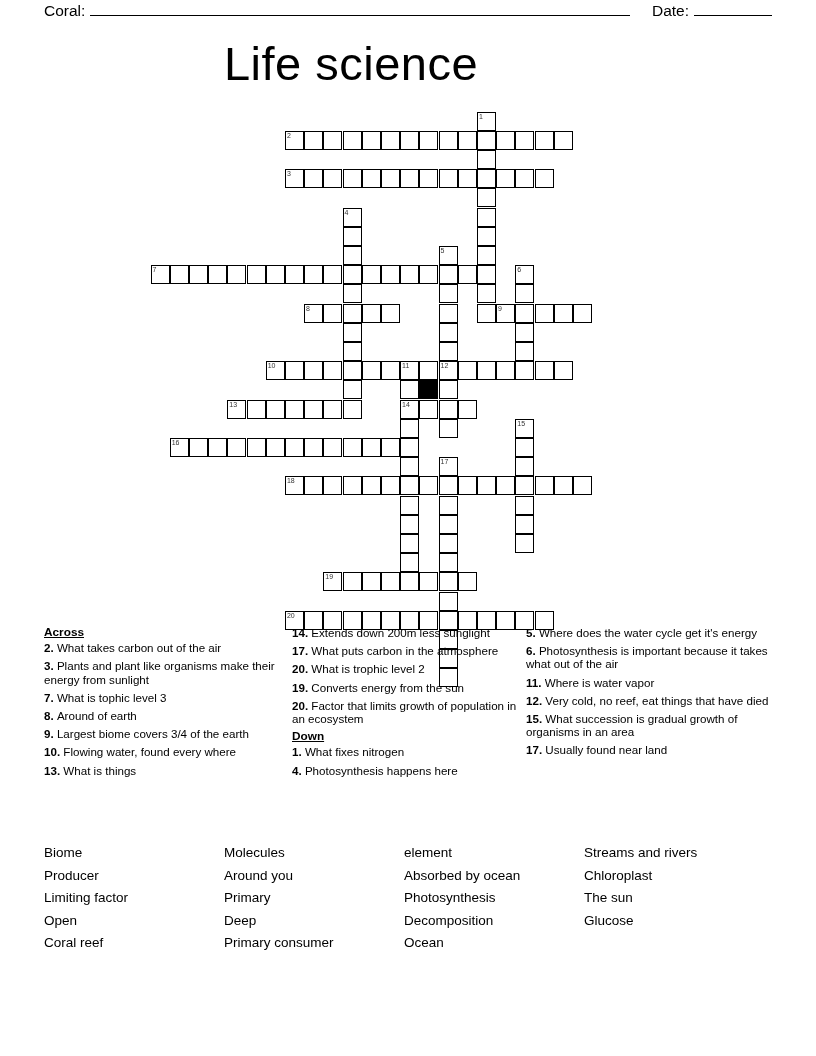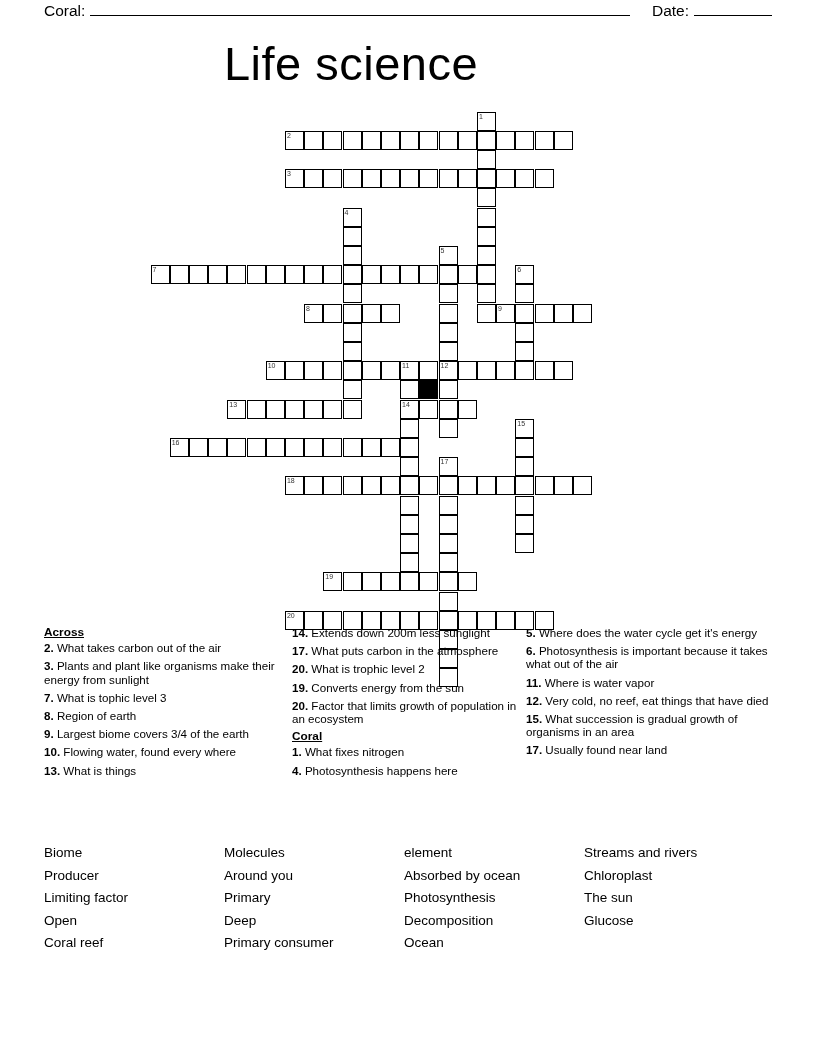--- a/index.html
+++ b/index.html
@@ -371,32 +371,32 @@
     <div class="cw-cell" style="left: 534.5px; top: 610.7px; width: 19.2px; height: 19.2px;"></div>
     <div class="cw-cell block" style="left: 419.3px; top: 380.3px; width: 19.2px; height: 19.2px;"></div>
   </div>
 
 <div id="clues">
   <div class="clue-col" id="clue-col-1">
       <div class="clue-heading">Across</div>
       <div class="clue-item"><span class="clue-num">2. </span><span>What takes carbon out of the air</span></div>
       <div class="clue-item"><span class="clue-num">3. </span><span>Plants and plant like organisms make their energy from sunlight</span></div>
       <div class="clue-item"><span class="clue-num">7. </span><span>What is tophic level 3</span></div>
-      <div class="clue-item"><span class="clue-num">8. </span><span>Region of earth</span></div>
+      <div class="clue-item"><span class="clue-num">8. </span><span>Around of earth</span></div>
       <div class="clue-item"><span class="clue-num">9. </span><span>Largest biome covers 3/4 of the earth</span></div>
       <div class="clue-item"><span class="clue-num">10. </span><span>Flowing water, found every where</span></div>
       <div class="clue-item"><span class="clue-num">13. </span><span>What is things</span></div>
     </div>
   <div class="clue-col" id="clue-col-2">
       <div class="clue-item"><span class="clue-num">14. </span><span>Extends down 200m less sunglight</span></div>
       <div class="clue-item"><span class="clue-num">17. </span><span>What puts carbon in the atmosphere</span></div>
       <div class="clue-item"><span class="clue-num">20. </span><span>What is trophic level 2</span></div>
       <div class="clue-item"><span class="clue-num">19. </span><span>Converts energy from the sun</span></div>
       <div class="clue-item"><span class="clue-num">20. </span><span>Factor that limits growth of population in an ecosystem</span></div>
-      <div class="clue-heading">Coral</div>
+      <div class="clue-heading">Down</div>
       <div class="clue-item"><span class="clue-num">1. </span><span>What fixes nitrogen</span></div>
       <div class="clue-item"><span class="clue-num">4. </span><span>Photosynthesis happens here</span></div>
     </div>
   <div class="clue-col" id="clue-col-3">
       <div class="clue-item"><span class="clue-num">5. </span><span>Where does the water cycle get it's energy</span></div>
       <div class="clue-item"><span class="clue-num">6. </span><span>Photosynthesis is important because it takes what out of the air</span></div>
       <div class="clue-item"><span class="clue-num">11. </span><span>Where is water vapor</span></div>
       <div class="clue-item"><span class="clue-num">12. </span><span>Very cold, no reef, eat things that have died</span></div>
       <div class="clue-item"><span class="clue-num">15. </span><span>What succession is gradual growth of organisms in an area</span></div>
       <div class="clue-item"><span class="clue-num">17. </span><span>Usually found near land</span></div>

